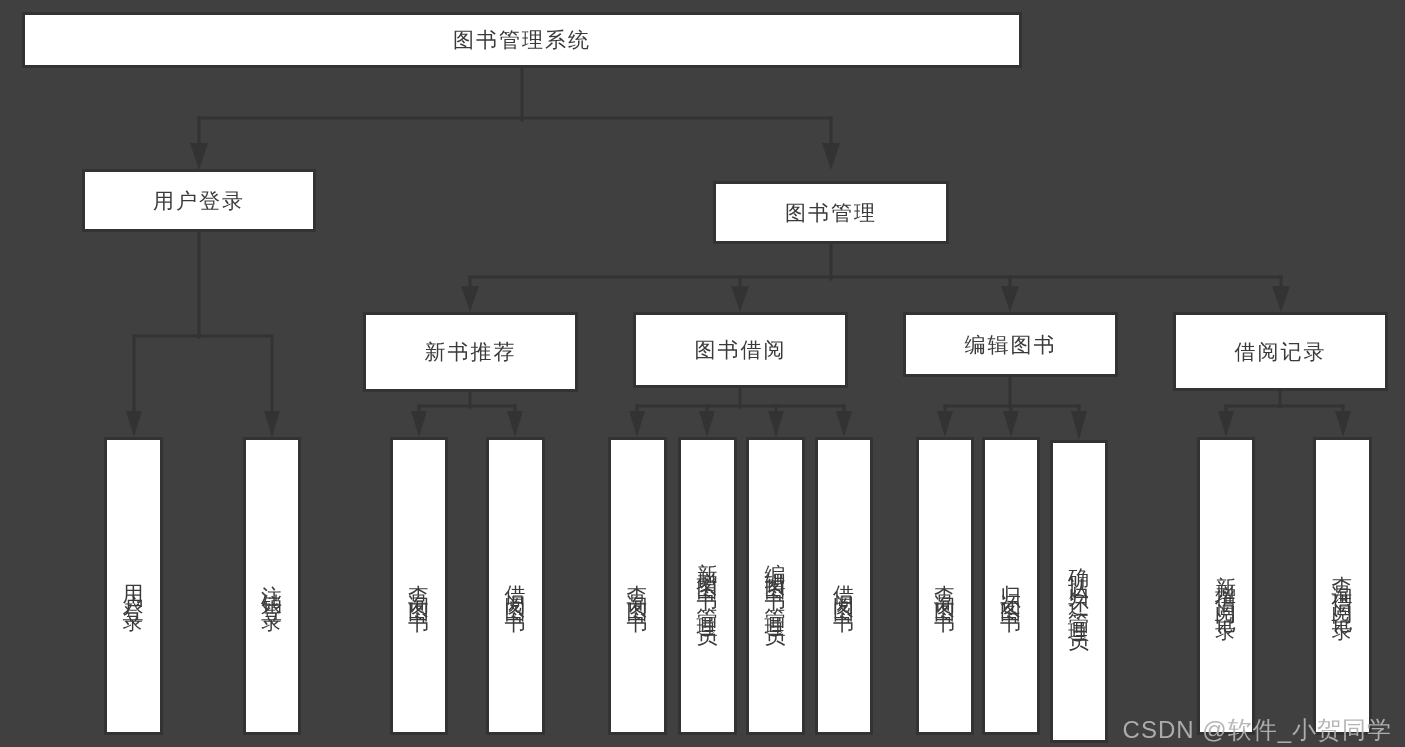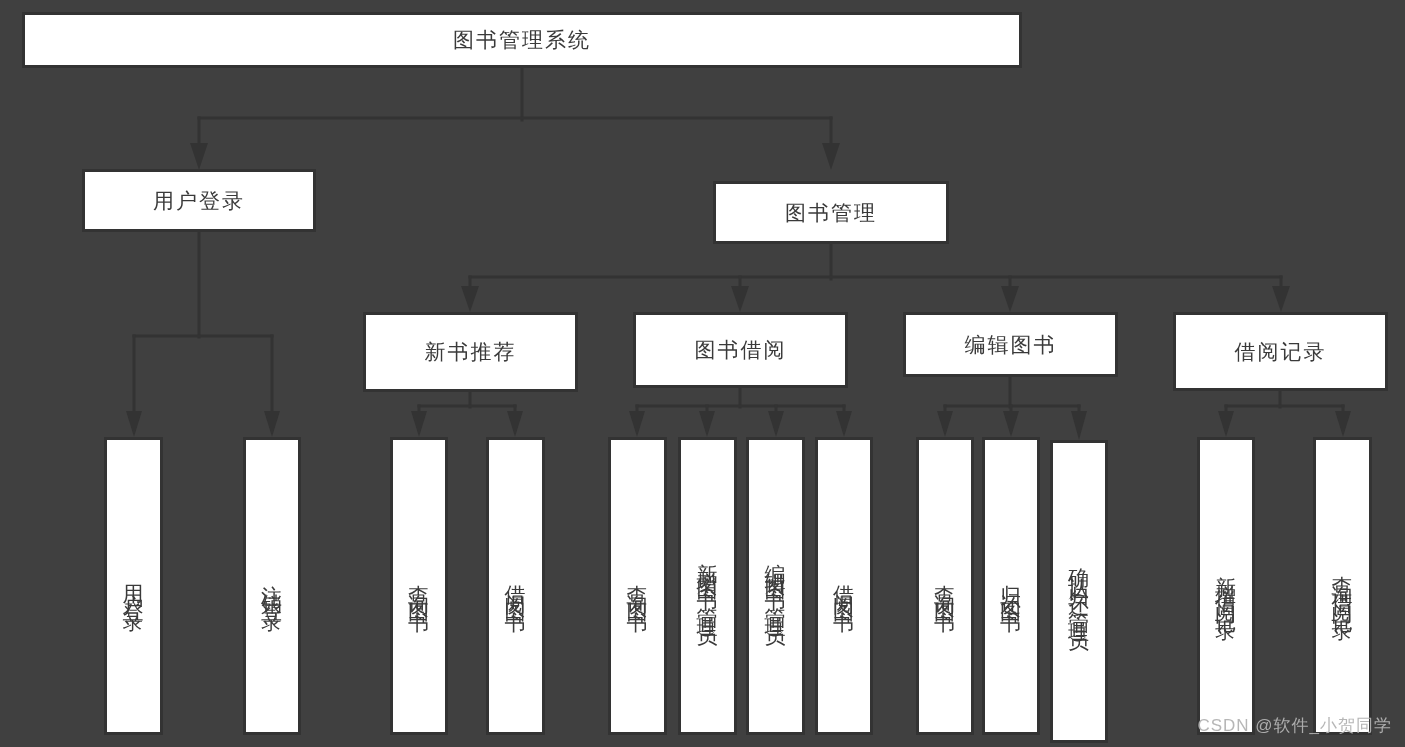--- a/index.html
+++ b/index.html
@@ -44,21 +44,21 @@
     text-orientation: mixed;
     font-size: 21px;
     line-height: 1;
     letter-spacing: 9px;
     white-space: nowrap;
   }
   .watermark {
     position: absolute;
     right: 13px;
     top: 714px;
-    font-size: 17px;
+    font-size: 24px;
     letter-spacing: 1px;
     color: rgba(178, 178, 178, 0.95);
     z-index: 3;
     white-space: nowrap;
   }
 </style>
 </head>
 <body>
 
 <div class="diagram">

